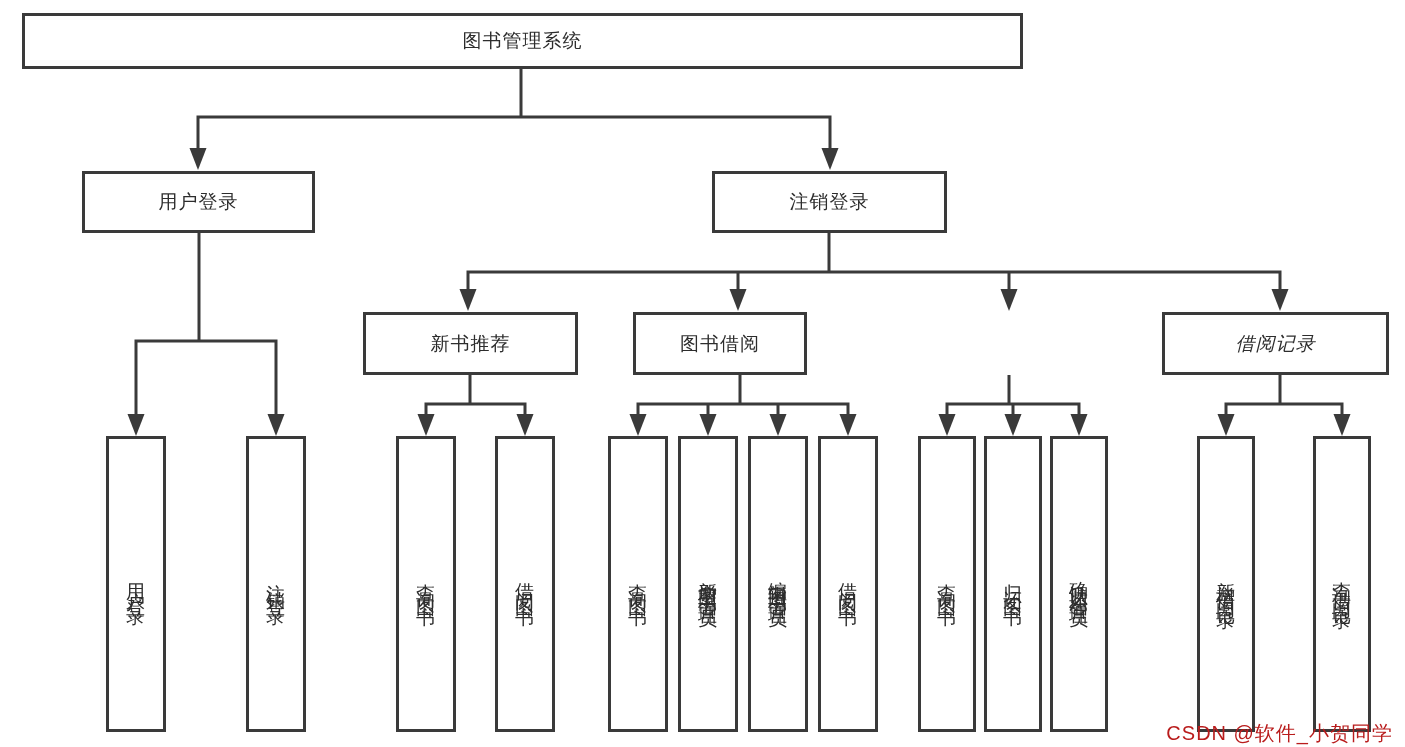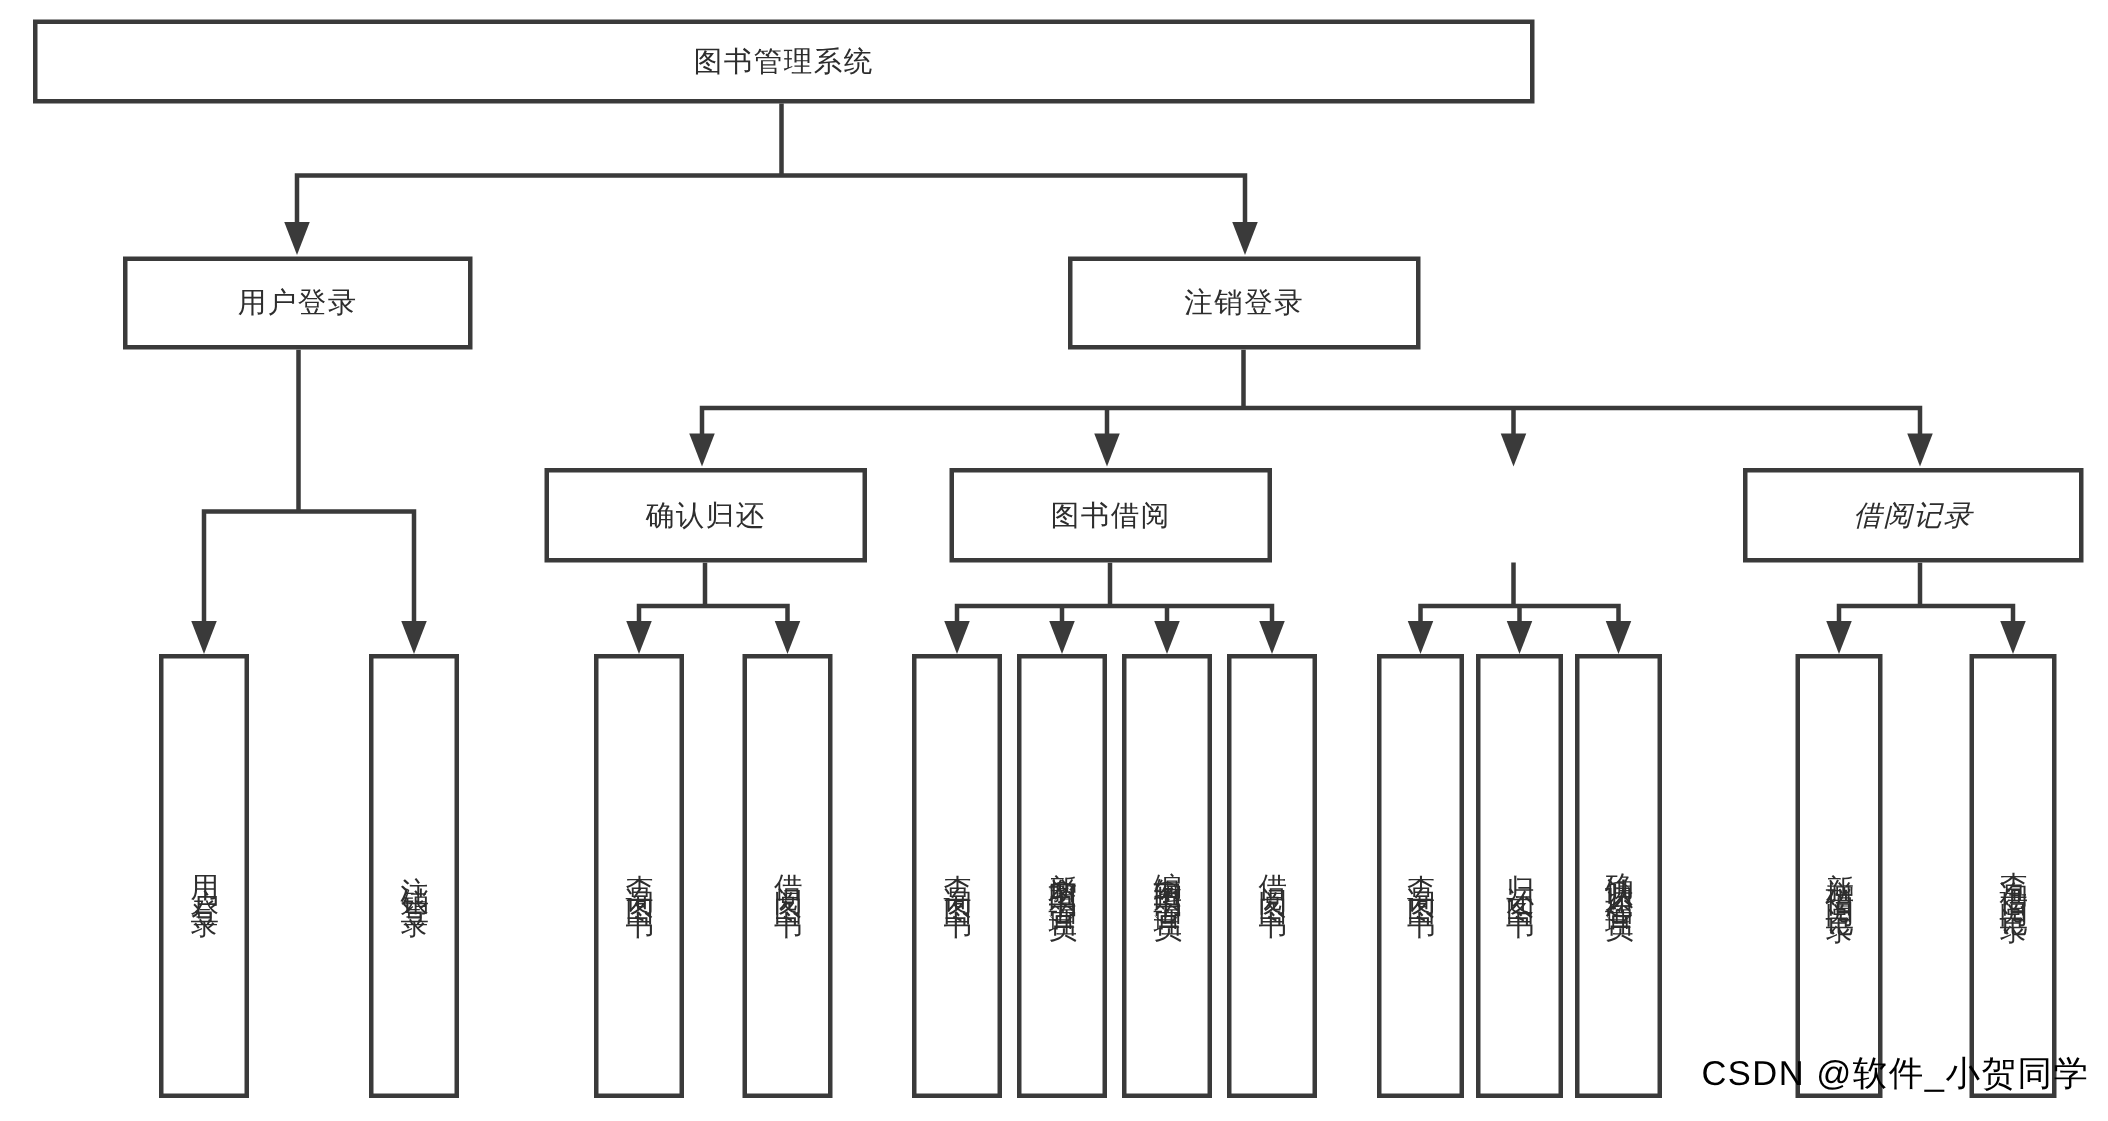--- a/index.html
+++ b/index.html
@@ -40,23 +40,23 @@
   }
   .leaf .vtext {
     writing-mode: vertical-rl;
     text-orientation: mixed;
     letter-spacing: 8px;
     line-height: 1;
   }
   #watermark {
     position: absolute;
     right: 12px;
-    bottom: 16px;
-    color: #000000;
-    font-size: 23px;
+    bottom: 0px;
+    color: #b91c1c;
+    font-size: 20px;
     z-index: 3;
     letter-spacing: 1px;
   }
 </style>
 </head>
 <body>
 
 <div id="canvas">
 
   <svg id="connectors" width="1405" height="747" viewBox="0 0 1405 747">
@@ -111,23 +111,23 @@
   </div>
 
   <div class="node" style="left:82px; top:171px; width:233px; height:62px;">
     <span>用户登录</span>
   </div>
   <div class="node" style="left:712px; top:171px; width:235px; height:62px;">
     <span>注销登录</span>
   </div>
 
   <div class="node" style="left:363px; top:312px; width:215px; height:63px;">
-    <span>确认归还</span>
+    <span>新书推荐</span>
   </div>
-  <div class="node" style="left:633px; top:312px; width:215px; height:63px;">
+  <div class="node" style="left:633px; top:312px; width:174px; height:63px;">
     <span>图书借阅</span>
   </div>
   <div class="node" style="left:1162px; top:312px; width:227px; height:63px;font-style:italic;">
     <span>借阅记录</span>
   </div>
 
   <div class="node leaf" style="left:106px; top:436px; width:60px; height:296px;">
     <span class="vtext">用户登录</span>
   </div>
   <div class="node leaf" style="left:246px; top:436px; width:60px; height:296px;">

